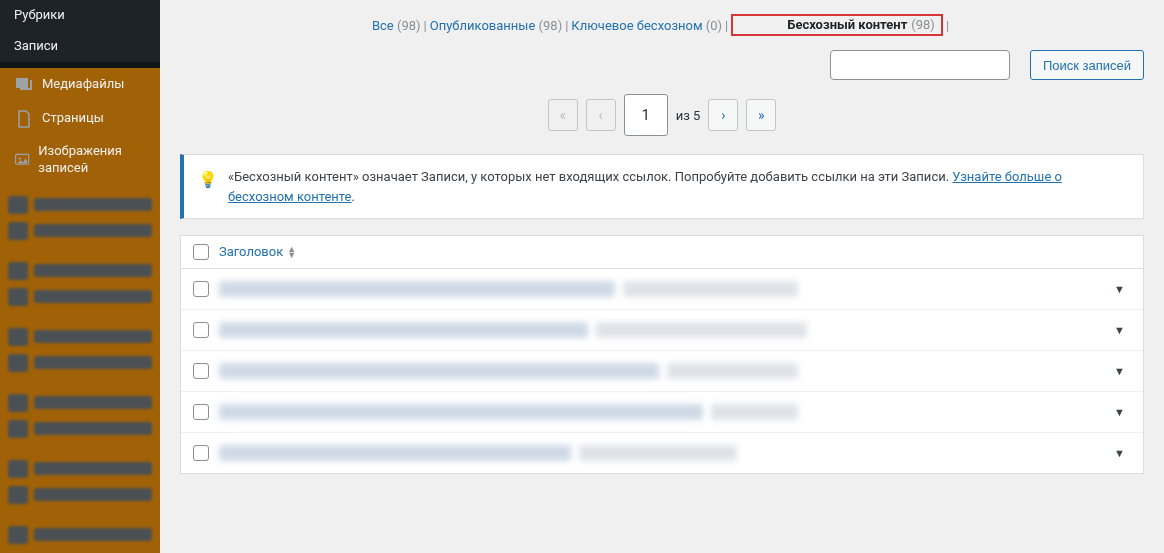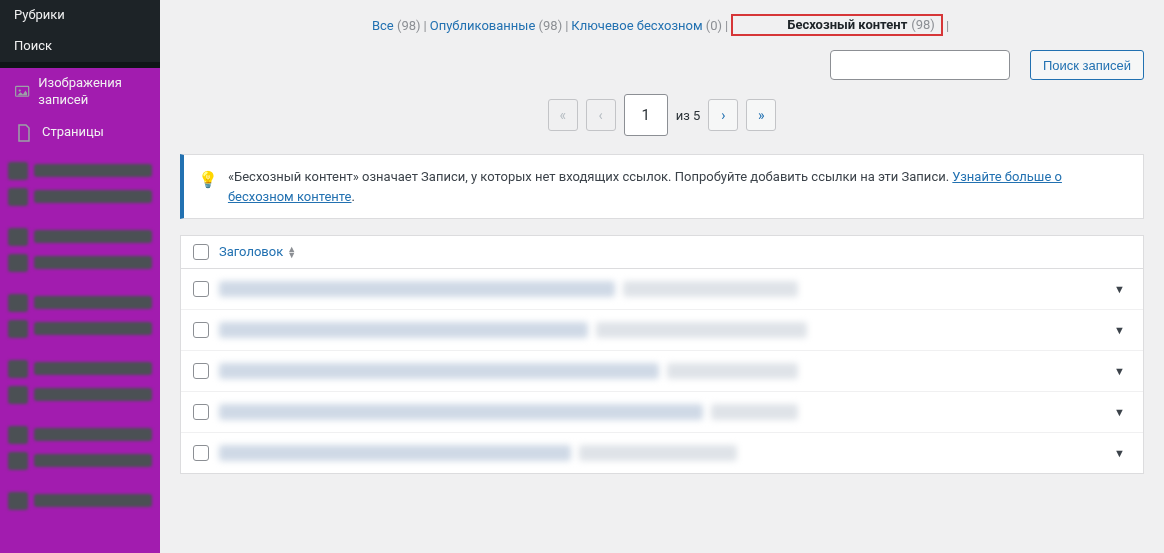--- a/index.html
+++ b/index.html
@@ -1,19 +1,19 @@
 <!DOCTYPE html>
 <html><head>
 <meta charset="utf-8">
 <style>
   * { margin: 0; padding: 0; box-sizing: border-box; }
   html, body { height: 100%; font-family: -apple-system, BlinkMacSystemFont, "Segoe UI", Roboto, sans-serif; font-size: 13px; color: #2c3338; background: #f0f0f1; }
   .layout { display: flex; width: 1164px; height: 553px; overflow: hidden; background: #f0f0f1; }
   
-  .sidebar { width: 160px; background: #a21caf; color: #c3c4c7; display: flex; flex-direction: column; }
+  .sidebar { width: 160px; background: #a16207; color: #c3c4c7; display: flex; flex-direction: column; }
   .sidebar .menu-item { display: flex; align-items: center; padding: 7px 10px; font-size: 13px; color: #c3c4c7; cursor: pointer; }
   .sidebar .menu-item.sub { padding-left: 14px; font-size: 13px; }
   .sidebar .menu-item.sub.light { color: #f0f0f1; }
   .sidebar .top-group { background: #1d2327; }
   .sidebar .icon { width: 20px; height: 20px; display: inline-flex; align-items: center; justify-content: center; margin-right: 8px; fill: #9ca2a7; }
   .sidebar .label-text { line-height: 1.3; }
   .sidebar .blurred-line { display: flex; gap: 6px; align-items: center; padding: 4px 8px; }
   .sidebar .blurred-icon { width: 20px; height: 18px; background: #4b5054; border-radius: 3px; filter: blur(1.5px); }
   .sidebar .blurred-text { flex: 1; height: 13px; background: #4b5054; border-radius: 3px; filter: blur(1.5px); }
   .sidebar .spacer-dark { background: #101517; height: 6px; }
@@ -58,42 +58,50 @@
 <body>
 
 <div class="layout">
 
   <nav class="sidebar">
     <div class="top-group">
       <div class="menu-item sub light">
         <span class="label-text">Рубрики</span>
       </div>
       <div class="menu-item sub light">
-        <span class="label-text">Поиск</span>
+        <span class="label-text">Записи</span>
       </div>
     </div>
     <div class="spacer-dark"></div>
+    <div class="menu-item sub light">
+      <span class="icon">
+        <svg viewBox="0 0 20 20">
+            <path d="M2 3h12v10H2z M6 15h12V5h-2v8H6z" fill="#9ca2a7"></path>
+          </svg>
+      </span>
+      <span class="label-text">Медиафайлы</span>
+    </div>
+    <div class="menu-item sub light">
+      <span class="icon">
+        <svg viewBox="0 0 20 20">
+            <path d="M5 2h7l3 3v13H5z" fill="none" stroke="#9ca2a7" stroke-width="1.5"></path>
+          </svg>
+      </span>
+      <span class="label-text">Страницы</span>
+    </div>
     <div class="menu-item sub light">
       <span class="icon">
         <svg viewBox="0 0 20 20">
             <rect x="2" y="3" width="16" height="12" rx="1" fill="none" stroke="#9ca2a7" stroke-width="1.5"></rect>
             <circle cx="7" cy="8" r="1.4" fill="#9ca2a7"></circle>
             <path d="M4 14l4-4 3 3 3-5 2 3v3z" fill="#9ca2a7"></path>
           </svg>
       </span>
       <span class="label-text">Изображения записей</span>
     </div>
-    <div class="menu-item sub light">
-      <span class="icon">
-        <svg viewBox="0 0 20 20">
-            <path d="M5 2h7l3 3v13H5z" fill="none" stroke="#9ca2a7" stroke-width="1.5"></path>
-          </svg>
-      </span>
-      <span class="label-text">Страницы</span>
-    </div>
 
     <div style="height:8px"></div>
     <div class="blurred-line">
         <div class="blurred-icon"></div>
         <div class="blurred-text" style="width:70%"></div>
       </div>
     <div class="blurred-line">
         <div class="blurred-icon"></div>
         <div class="blurred-text" style="width:62%"></div>
       </div>

